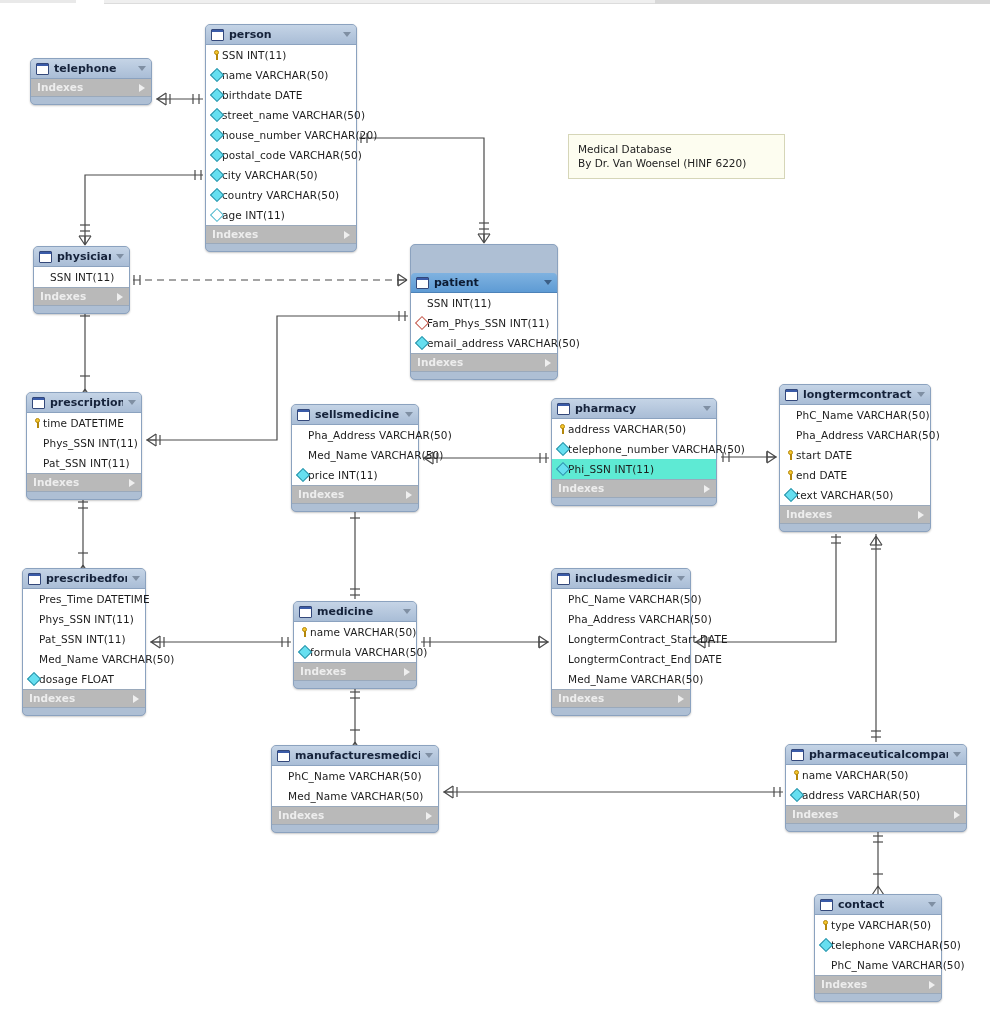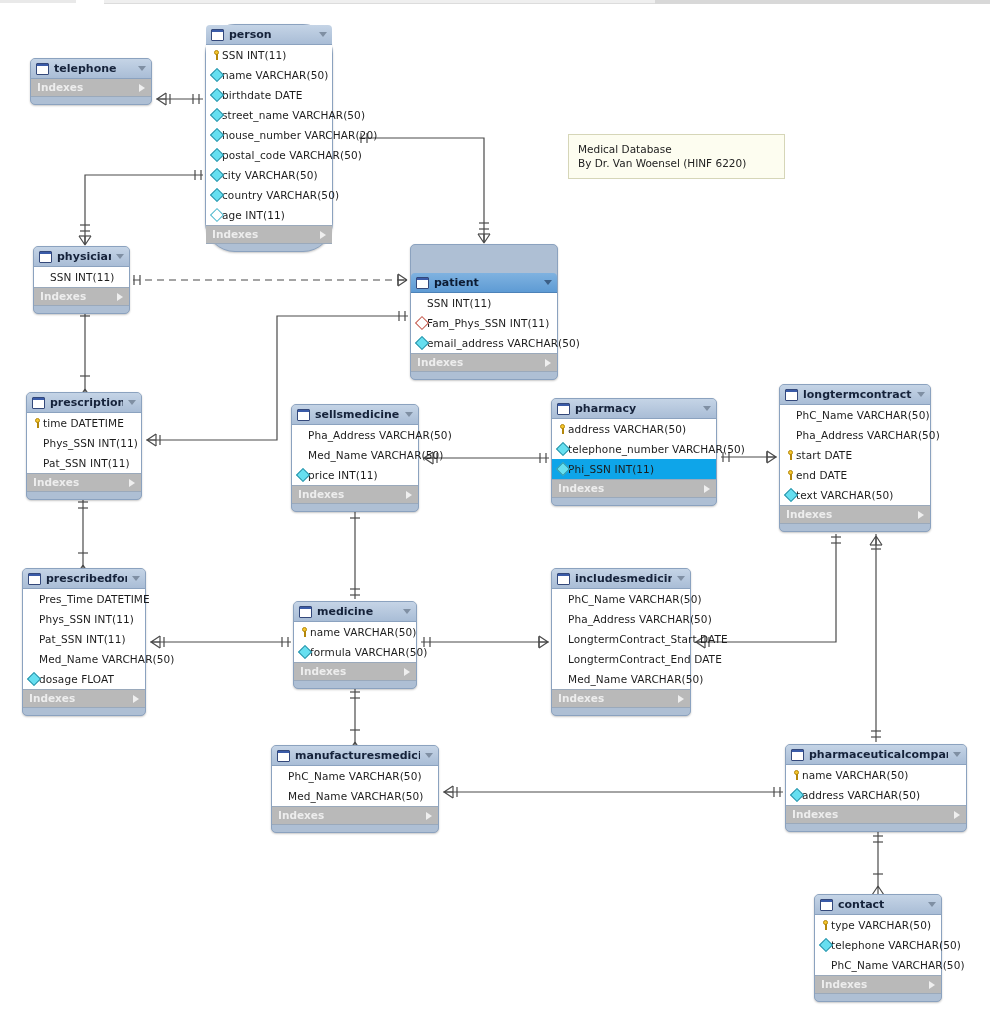--- a/index.html
+++ b/index.html
@@ -55,21 +55,21 @@
     border-left:4.5px solid transparent;border-right:4.5px solid transparent;
     border-top:5.5px solid #7f8fa3;
   }
   .tbl.sel .hdr .caret{border-top-color:#3c5f86;}
 
   .tbl .cols{background:#ffffff;border-bottom:1px solid #9aa9bb;}
   .tbl .col{
     height:20px;line-height:20px;display:flex;align-items:center;
     padding:0 6px 0 5px;white-space:nowrap;font-size:10.5px;letter-spacing:.1px;
   }
-  .tbl .col.hl{background:#0ea5e9;}
+  .tbl .col.hl{background:#5eead4;}
   .tbl .col .gut{width:11px;flex:0 0 auto;display:flex;align-items:center;justify-content:center;}
 
   
   .ic-key{width:7px;height:10px;position:relative;}
   .ic-key:before{content:"";position:absolute;left:1px;top:0;width:5px;height:5px;border-radius:50%;background:#f6c62c;border:1px solid #b3870c;box-sizing:border-box;}
   .ic-key:after{content:"";position:absolute;left:2.5px;top:4px;width:2px;height:6px;background:#f6c62c;border-left:1px solid #b3870c;border-right:1px solid #b3870c;box-sizing:border-box;}
   
   .ic-dia{width:8px;height:8px;background:#66dff0;border:1px solid #2a8fa6;transform:rotate(45deg);}
   
   .ic-dian{width:8px;height:8px;background:#ffffff;border:1px solid #c4564a;transform:rotate(45deg);}
@@ -270,21 +270,21 @@
         <div class="hdr">
           <span class="tblicon"></span>
           <span class="tname">telephone</span>
           <span class="caret"></span>
         </div>
         <div class="idx">
           <span class="lbl">Indexes</span>
           <span class="arw"></span>
         </div>
       </div>
-      <div class="tbl" style="left: 205px; top: 24px; width: 128px; border-radius: 30px;">
+      <div class="tbl" style="left: 205px; top: 24px; width: 152px;">
         <div class="hdr">
           <span class="tblicon"></span>
           <span class="tname">person</span>
           <span class="caret"></span>
         </div>
         <div class="cols">
           <div class="col">
             <span class="gut">
               <span class="ic-key"></span>
             </span>

